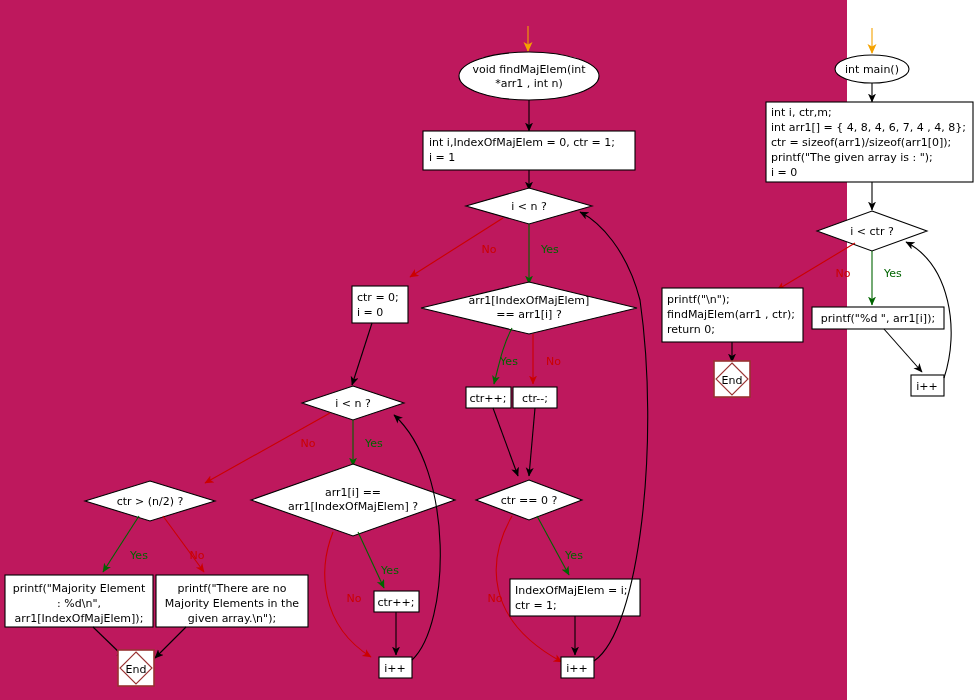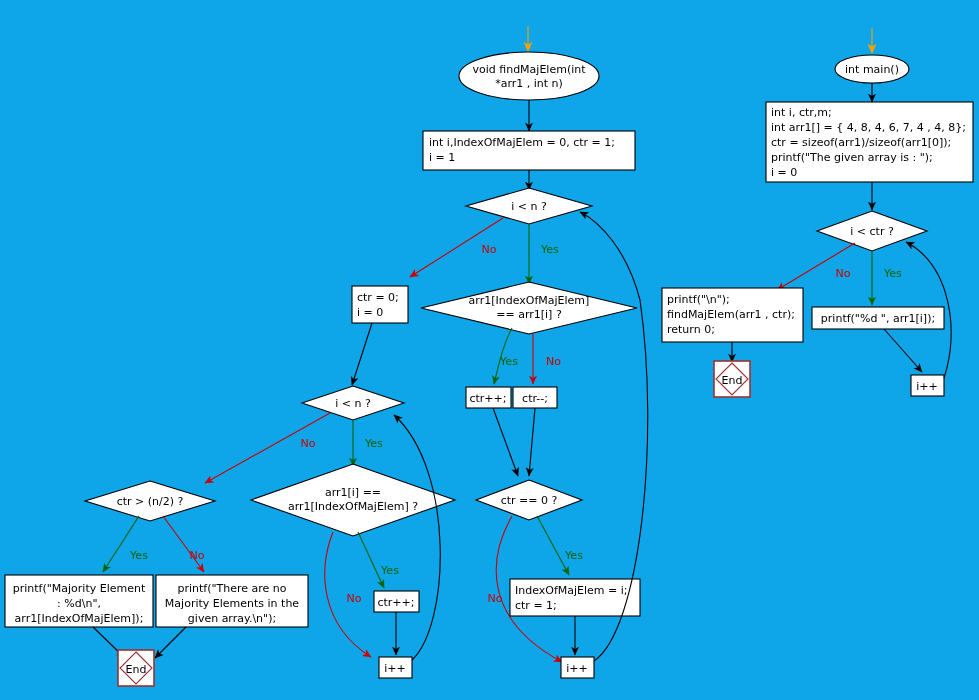--- a/index.html
+++ b/index.html
@@ -1,17 +1,17 @@
 <!DOCTYPE html>
 <html><head>
 <meta charset="utf-8">
 <style>
   html,body{margin:0;padding:0;background:#ffffff;}
   body{width:979px;height:700px;overflow:hidden;font-family:"DejaVu Sans",sans-serif;}
-  #chart-root{position:relative;width:979px;height:700px;background:#0ea5e9;}
+  #chart-root{position:relative;width:847px;height:700px;background:#be185d;}
   svg{display:block;}
   text{font-family:"DejaVu Sans",sans-serif;font-size:11px;fill:#000;}
   .node-text{font-size:11px;fill:#000;}
   .label-yes{fill:#006400;font-size:11px;}
   .label-no{fill:#cc0000;font-size:11px;}
   .shape{fill:#ffffff;stroke:#000000;stroke-width:1.1;}
   .edge{fill:none;stroke:#000000;stroke-width:1.1;}
   .edge-yes{fill:none;stroke:#006400;stroke-width:1.1;}
   .edge-no{fill:none;stroke:#cc0000;stroke-width:1.1;}
   .term-sq{fill:#ffffff;stroke:#993333;stroke-width:1.6;}

